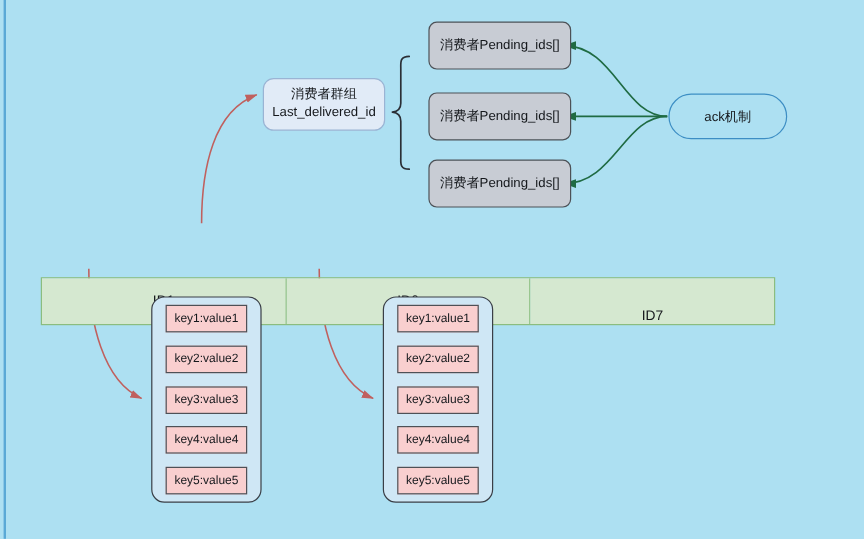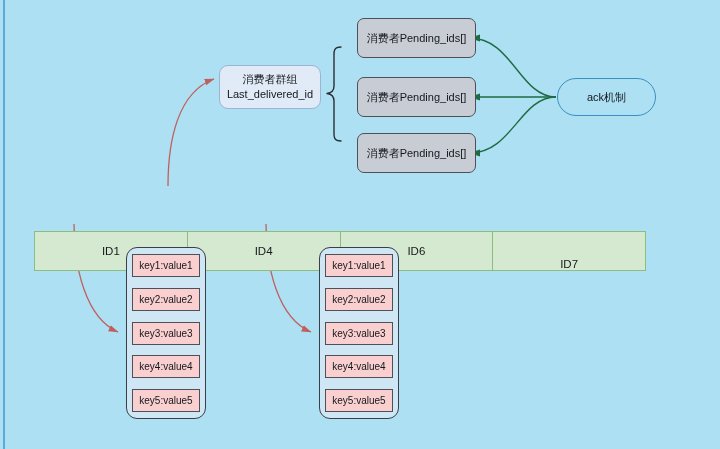--- a/index.html
+++ b/index.html
@@ -114,21 +114,21 @@
     justify-content: center;
     font-size: 11.5px;
     color: #15181c;
     box-sizing: border-box;
   }
   .id-cell:last-child { border-right: none; align-items: flex-end; }
 
   
   .kv-stack {
     position: absolute;
-    width: 80px;
+    width: 92px;
     height: 172px;
     background: #cfe7f5;
     border: 1.4px solid #3a3f47;
     border-radius: 11px;
     box-sizing: border-box;
     padding: 6px 6px;
     display: flex;
     flex-direction: column;
     justify-content: space-between;
     align-items: center;
@@ -215,23 +215,20 @@
 
   <div id="ack-box">
     <span>ack机制</span>
   </div>
 
   <div id="id-table">
     <div class="id-cell">
       <span>ID1</span>
     </div>
     <div class="id-cell">
-      <span>ID4</span>
-    </div>
-    <div class="id-cell">
       <span>ID6</span>
     </div>
     <div class="id-cell">
       <span>ID7</span>
     </div>
   </div>
 
   <div class="kv-stack" style="left:126px; top:247px;">
     <div class="kv-item">
       <span>key1:value1</span>

